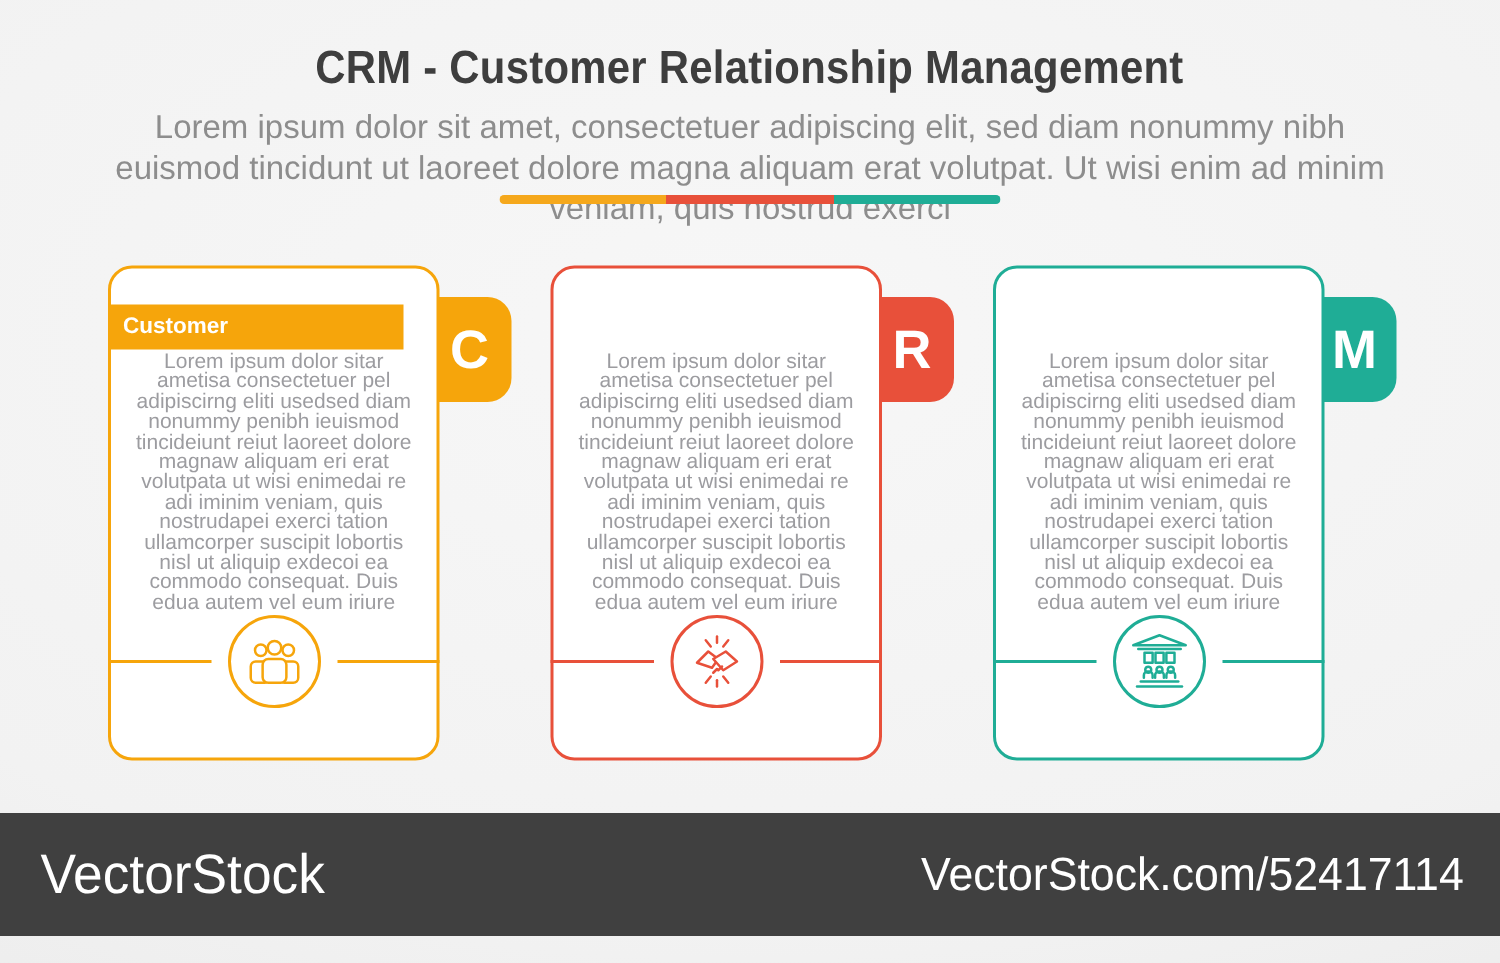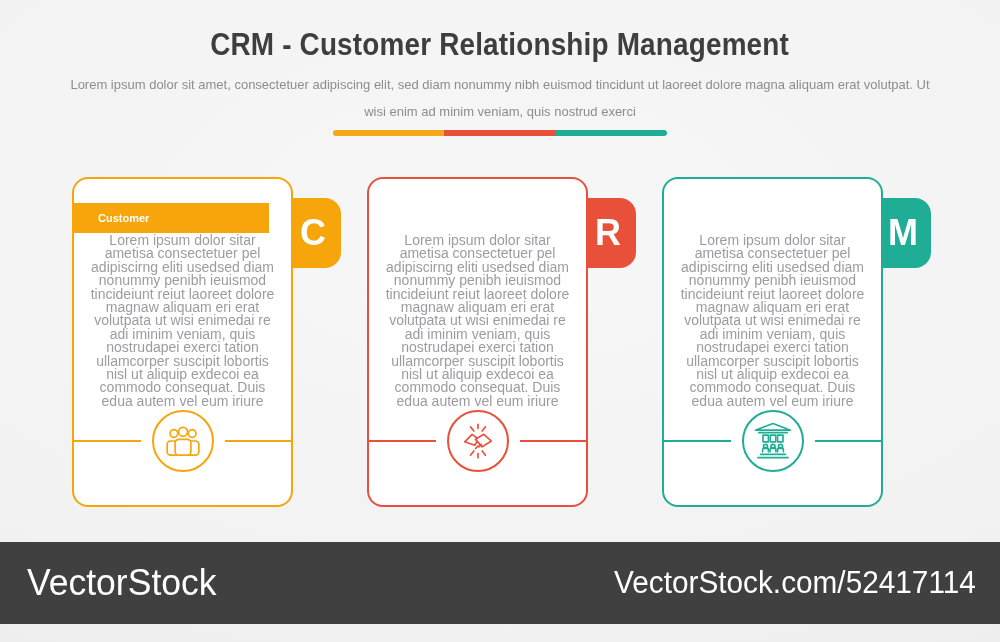--- a/index.html
+++ b/index.html
@@ -12,21 +12,21 @@
   .stage { position:absolute; inset:0; }
 
   
   .title { position:absolute; left:0; right:0; top:27px; text-align:center; }
   .title-inner {
     display:inline-block; transform:scaleX(0.9);
     font-size:31px; font-weight:bold; color:#3e3e3e; letter-spacing:0.2px; white-space:nowrap;
   }
   .subtitle {
     position:absolute; left:70px; right:70px; top:71px; text-align:center;
-    font-size:13px; line-height:27px; color:#8d8d8d;
+    font-size:22px; line-height:27px; color:#8d8d8d;
   }
   .divider {
     position:absolute; left:333px; top:130px; width:334px; height:6px;
     display:flex; border-radius:3px; overflow:hidden;
   }
   .divider span { flex:1; height:100%; }
 
   
   .card-wrap { position:absolute; top:177px; width:221px; height:330px; }
   .cw-0 { left:72px; }  .cw-1 { left:367px; }  .cw-2 { left:662px; }
@@ -40,21 +40,21 @@
     line-height:70px; text-align:center;
     font-size:36px; font-weight:bold; color:#ffffff;
   }
   .card {
     position:absolute; inset:0; background:#ffffff;
     border:2px solid var(--c); border-radius:16px;
   }
   .card-header {
     position:absolute; top:24px; left:-2px; width:197px; height:30px;
     background:var(--c); color:#ffffff;
-    font-size:11px; font-weight:bold; line-height:30px; padding-left:26px;
+    font-size:15px; font-weight:bold; line-height:30px; padding-left:10px;
   }
   .card-body {
     position:absolute; top:55px; left:15px; right:15px; text-align:center;
     font-size:14px; line-height:13.4px; color:#9c9ca0;
   }
   .icon-row {
     position:absolute; top:229px; left:-2px; right:-2px; height:66px;
     display:flex; align-items:center;
   }
   .icon-row .line { flex:1; height:0; border-top:2px solid var(--c); }

